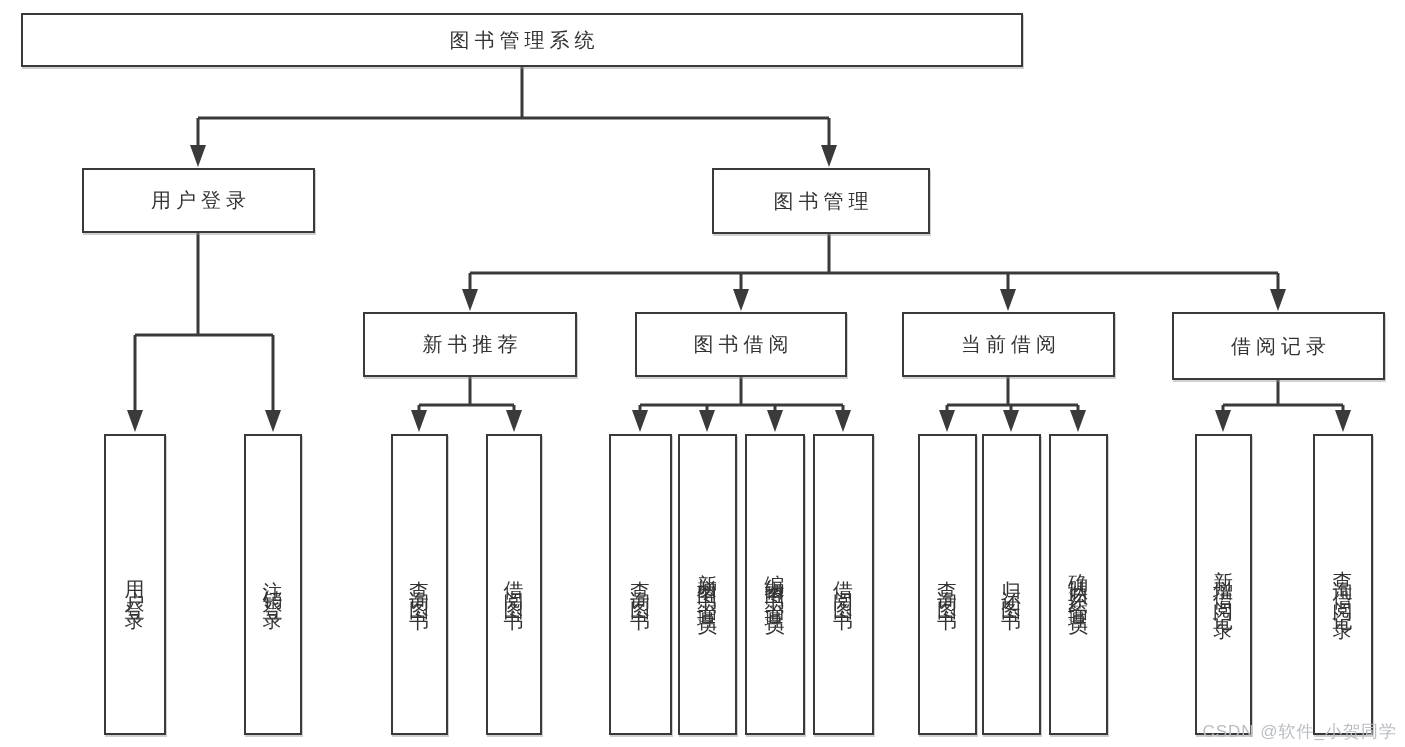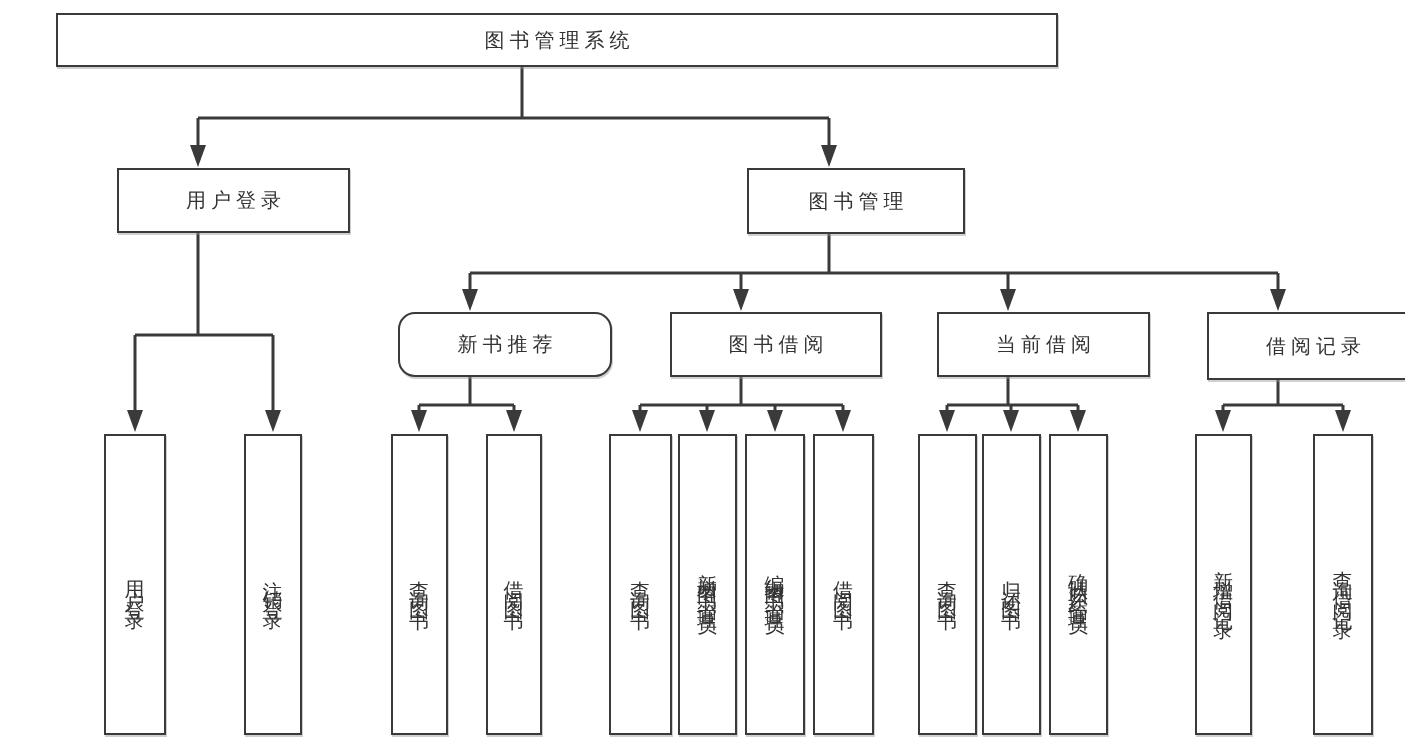--- a/index.html
+++ b/index.html
@@ -39,21 +39,20 @@
     display: flex;
     align-items: center;
     justify-content: center;
     box-shadow: 1px 2px 0 rgba(150,150,150,0.45);
   }
   .h-node {
     font-size: 20px;
     letter-spacing: 5px;
     text-indent: 5px;
     white-space: nowrap;
-    margin-left: 35px;
   }
   .v-node {
     writing-mode: vertical-rl;
     text-orientation: mixed;
     font-size: 20px;
     letter-spacing: 10px;
     line-height: 1;
   }
   .v-node.tight {
     letter-spacing: 6px;
@@ -113,21 +112,21 @@
     <span>图书管理系统</span>
   </div>
 
   <div class="node h-node" style="left:82px; top:168px; width:233px; height:65px;">
     <span>用户登录</span>
   </div>
   <div class="node h-node" style="left:712px; top:168px; width:218px; height:66px;">
     <span>图书管理</span>
   </div>
 
-  <div class="node h-node" style="left:363px; top:312px; width:214px; height:65px;border-radius:17px;">
+  <div class="node h-node" style="left:363px; top:312px; width:214px; height:65px;">
     <span>新书推荐</span>
   </div>
   <div class="node h-node" style="left:635px; top:312px; width:212px; height:65px;">
     <span>图书借阅</span>
   </div>
   <div class="node h-node" style="left:902px; top:312px; width:213px; height:65px;">
     <span>当前借阅</span>
   </div>
   <div class="node h-node" style="left:1172px; top:312px; width:213px; height:68px;">
     <span>借阅记录</span>
@@ -170,14 +169,15 @@
     <span>确认归还（管理员）</span>
   </div>
 
   <div class="node v-node" style="left:1195px; top:434px; width:57px; height:301px;">
     <span>新增借阅记录</span>
   </div>
   <div class="node v-node" style="left:1313px; top:434px; width:60px; height:301px;">
     <span>查询借阅记录</span>
   </div>
 
+  <div class="watermark">CSDN @软件_小贺同学</div>
 
 </div>
 
 </body></html>

